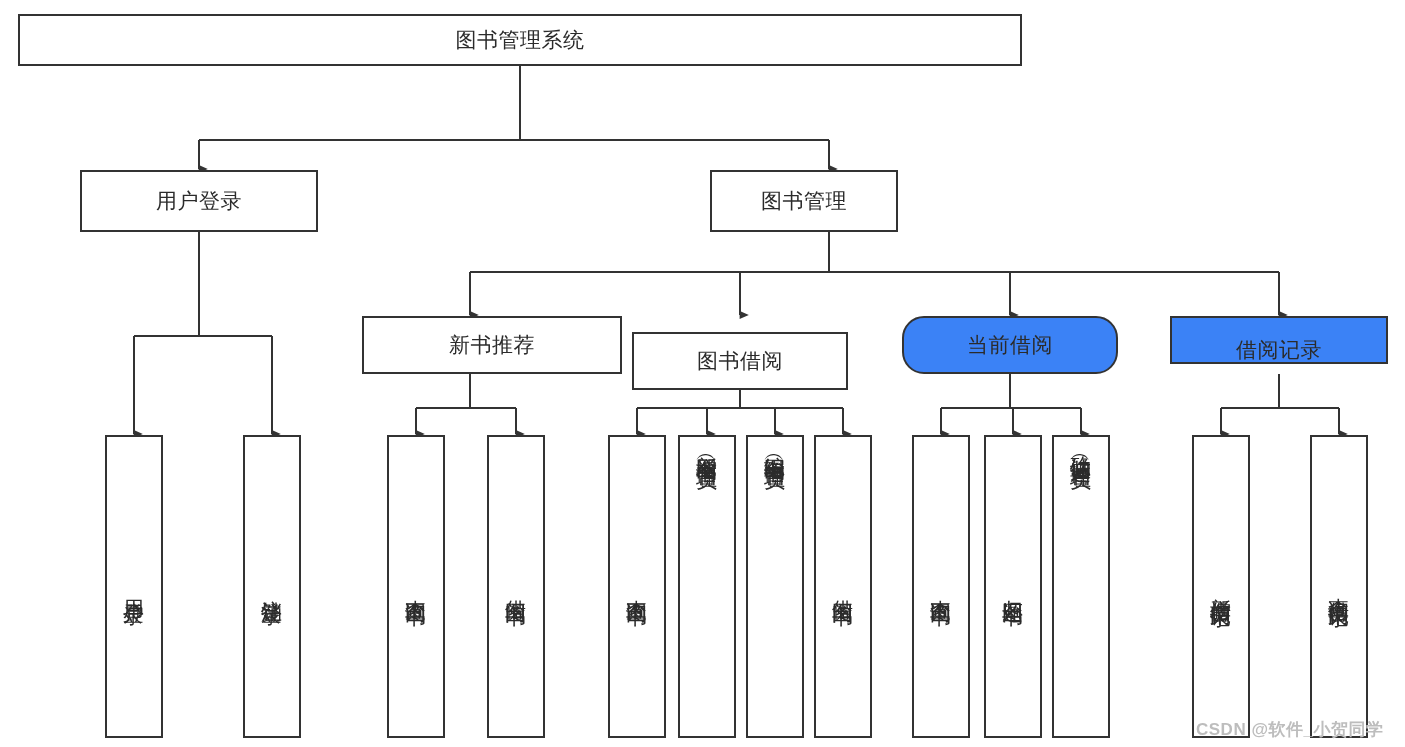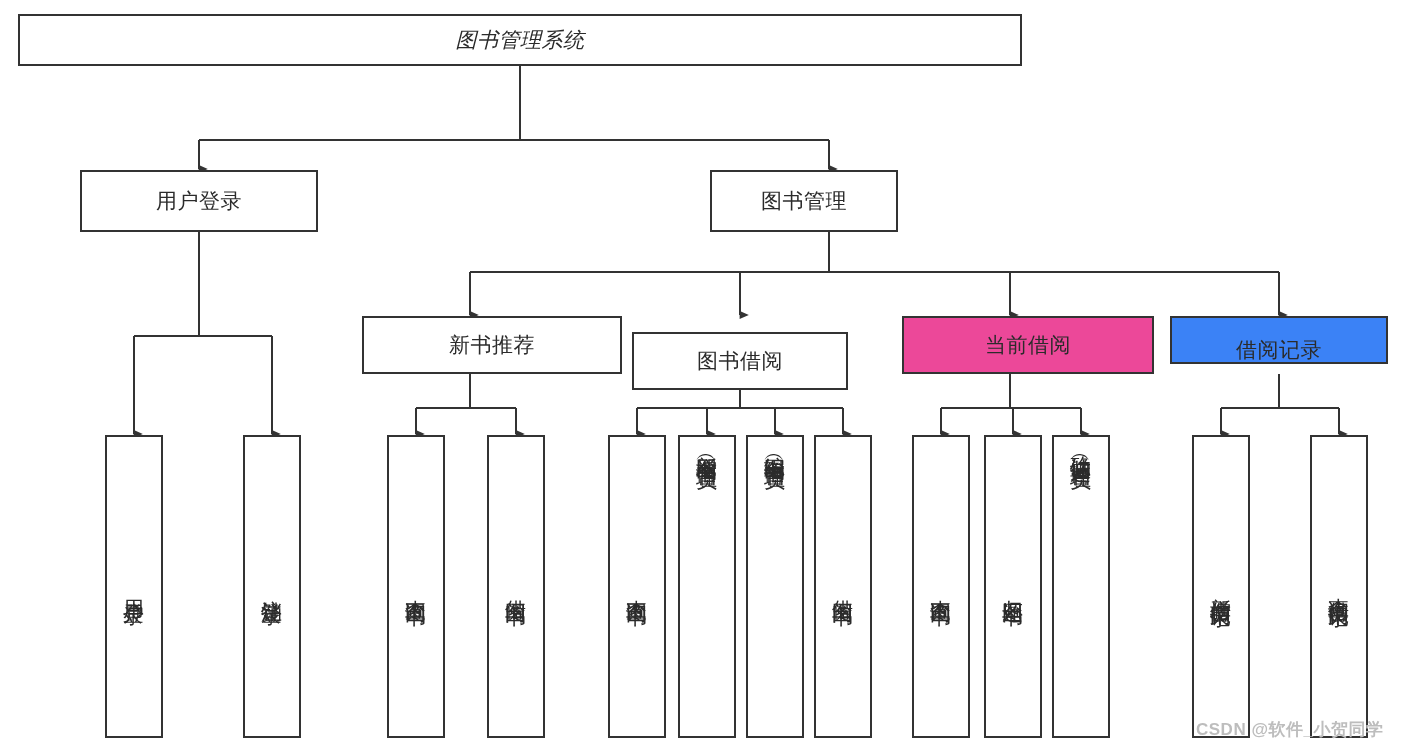--- a/index.html
+++ b/index.html
@@ -114,35 +114,35 @@
         <line x1="1081" y1="408" x2="1081" y2="434" stroke="#333333" stroke-width="2.5" shape-rendering="crispEdges" marker-end="url(#arrowhead)"></line>
         <line x1="1279" y1="374" x2="1279" y2="408" stroke="#333333" stroke-width="2.5" shape-rendering="crispEdges"></line>
         <line x1="1221" y1="408" x2="1339" y2="408" stroke="#333333" stroke-width="2.5" shape-rendering="crispEdges"></line>
         <line x1="1221" y1="408" x2="1221" y2="434" stroke="#333333" stroke-width="2.5" shape-rendering="crispEdges" marker-end="url(#arrowhead)"></line>
         <line x1="1339" y1="408" x2="1339" y2="434" stroke="#333333" stroke-width="2.5" shape-rendering="crispEdges" marker-end="url(#arrowhead)"></line>
       </g>
   </svg>
 
   <div id="node-layer">
       <div class="node-box" style="left: 18px; top: 14px; width: 1004px; height: 52px; border-color: rgb(51, 51, 51); background: rgb(255, 255, 255);">
-        <span class="node-label" style="color: rgb(43, 43, 43); font-style: italic;">图书管理系统</span>
+        <span class="node-label" style="color: rgb(43, 43, 43);">图书管理系统</span>
       </div>
       <div class="node-box" style="left: 80px; top: 170px; width: 238px; height: 62px; border-color: rgb(51, 51, 51); background: rgb(255, 255, 255);">
         <span class="node-label" style="color: rgb(43, 43, 43);">用户登录</span>
       </div>
       <div class="node-box" style="left: 710px; top: 170px; width: 188px; height: 62px; border-color: rgb(51, 51, 51); background: rgb(255, 255, 255);">
         <span class="node-label" style="color: rgb(43, 43, 43);">图书管理</span>
       </div>
       <div class="node-box" style="left: 362px; top: 316px; width: 260px; height: 58px; border-color: rgb(51, 51, 51); background: rgb(255, 255, 255);">
         <span class="node-label" style="color: rgb(43, 43, 43);">新书推荐</span>
       </div>
       <div class="node-box" style="left: 632px; top: 332px; width: 216px; height: 58px; border-color: rgb(51, 51, 51); background: rgb(255, 255, 255);">
         <span class="node-label" style="color: rgb(43, 43, 43);">图书借阅</span>
       </div>
-      <div class="node-box" style="left: 902px; top: 316px; width: 252px; height: 58px; border-color: rgb(51, 51, 51); background: #ec4899;">
+      <div class="node-box" style="left: 902px; top: 316px; width: 216px; height: 58px; border-color: rgb(51, 51, 51); background: #3b82f6; border-radius: 22px;">
         <span class="node-label" style="color: rgb(43, 43, 43);">当前借阅</span>
       </div>
       <div class="node-box" style="left: 1170px; top: 316px; width: 218px; height: 48px; border-color: rgb(51, 51, 51); background: #3b82f6; align-items: flex-end;">
         <span class="node-label" style="color: rgb(43, 43, 43);">借阅记录</span>
       </div>
       <div class="node-box vertical" style="left: 105px; top: 435px; width: 58px; height: 303px; border-color: rgb(51, 51, 51); background: rgb(255, 255, 255);">
         <span class="node-label" style="color: rgb(43, 43, 43);">用户登录</span>
       </div>
       <div class="node-box vertical" style="left: 243px; top: 435px; width: 58px; height: 303px; border-color: rgb(51, 51, 51); background: rgb(255, 255, 255);">
         <span class="node-label" style="color: rgb(43, 43, 43);">注销登录</span>

